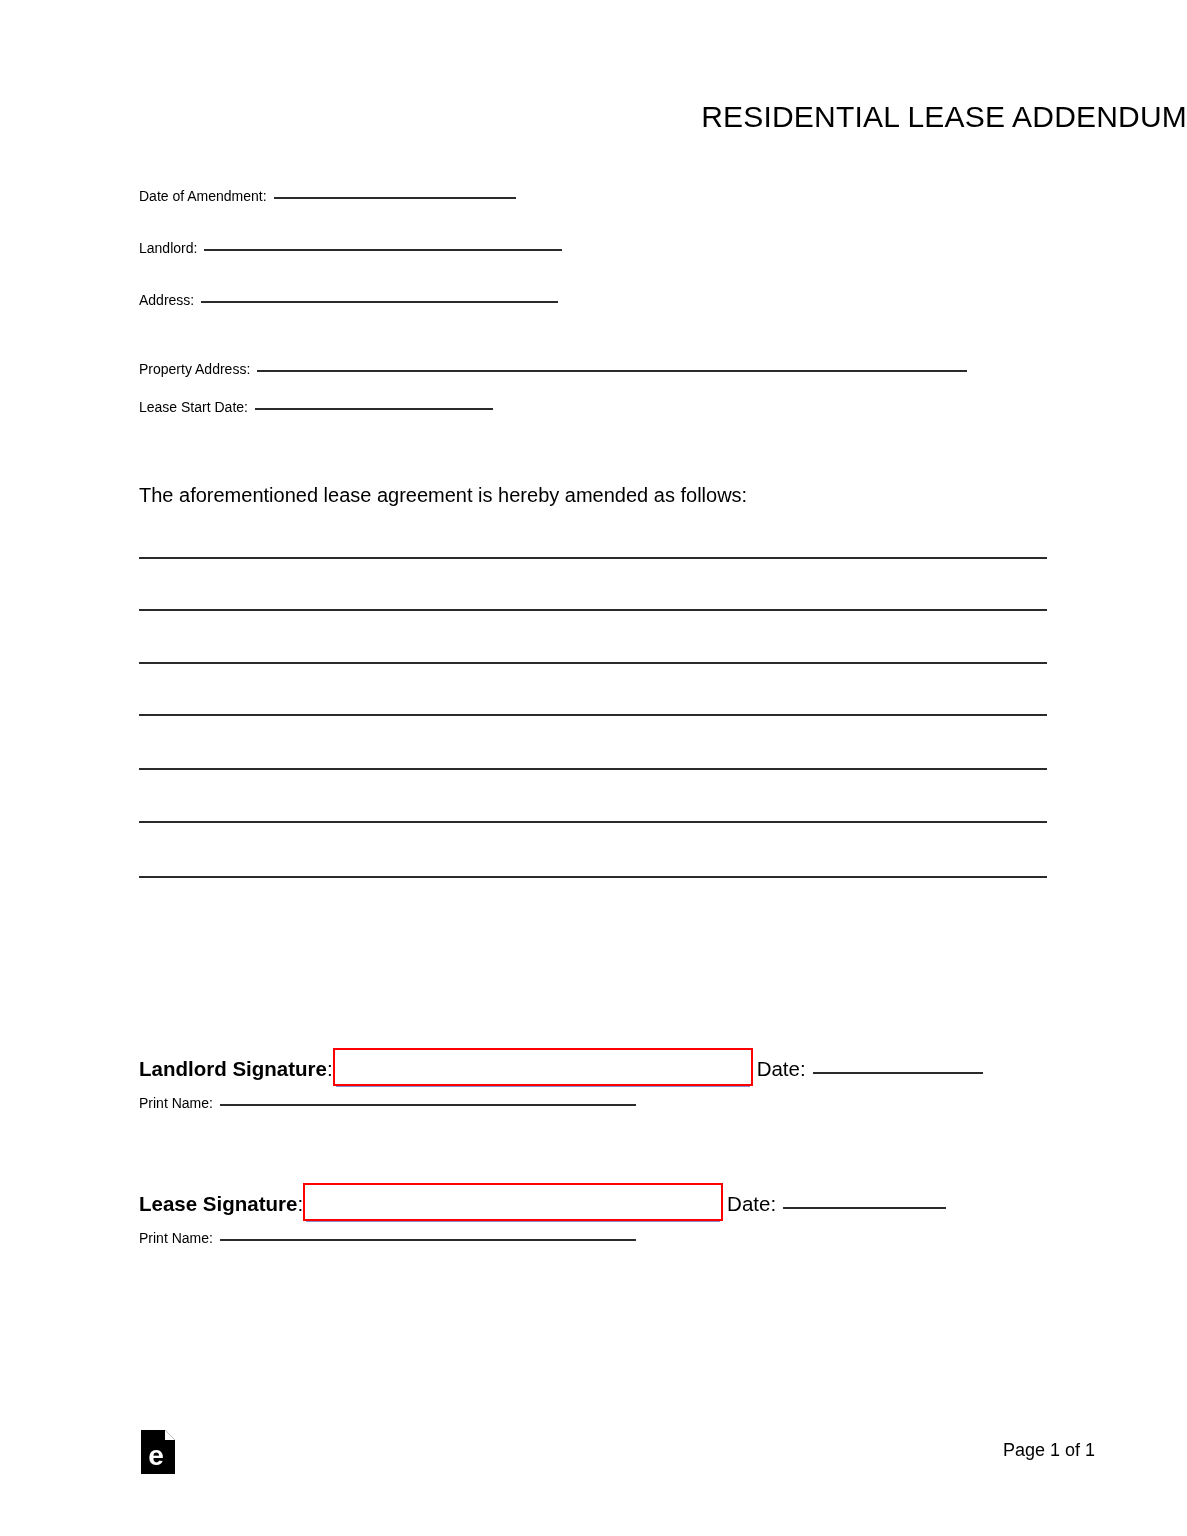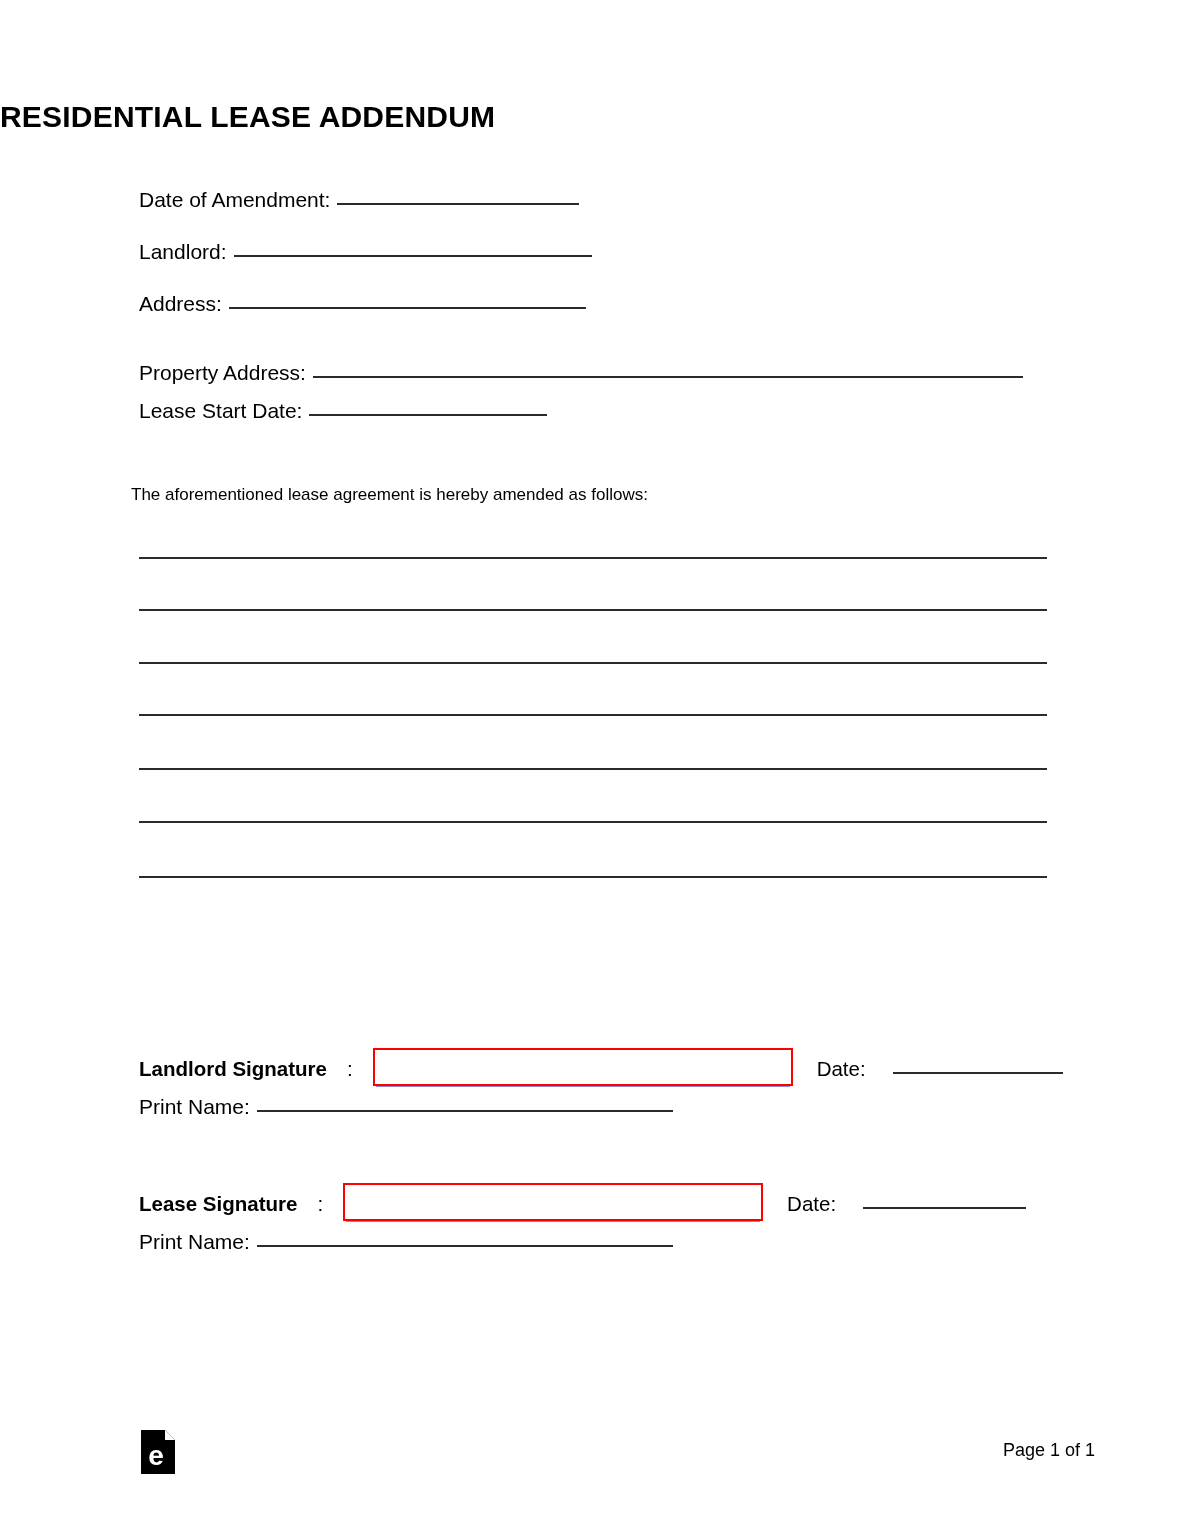--- a/index.html
+++ b/index.html
@@ -16,67 +16,66 @@
     width: 1187px;
     height: 1536px;
     background: #ffffff;
     overflow: hidden;
   }
   .doc-title {
     position: absolute;
     left: 0;
     right: 0;
     top: 100px;
-    text-align: left;
+    text-align: right;
     font-size: 30px;
-    font-weight: bold;
+    font-weight: normal;
     letter-spacing: 0.2px;
   }
   
   .field-row {
     position: absolute;
     left: 139px;
-    font-size: 21px;
+    font-size: 14px;
     white-space: nowrap;
     display: flex;
     align-items: baseline;
   }
   .field-label { display: inline-block; }
   .fill-line {
     display: inline-block;
     border-bottom: 2px solid #2b2b2b;
     height: 0;
     margin-left: 7px;
     position: relative;
     top: -2px;
   }
   
   .body-text {
     position: absolute;
-    left: 131px;
-    font-size: 17px;
+    left: 139px;
+    font-size: 20px;
     line-height: 28px;
   }
   
   .rule {
     position: absolute;
     left: 139px;
     width: 908px;
     border-top: 2px solid #2b2b2b;
     height: 0;
   }
   
   .sig-row {
     position: absolute;
     left: 139px;
     font-size: 20.5px;
     white-space: nowrap;
     display: flex;
     align-items: baseline;
-    gap: 20px;
   }
   .sig-label { font-weight: bold; }
   .sig-colon { font-weight: normal; }
   .sig-box {
     display: inline-block;
     border: 2px solid #ff0000;
     height: 38px;
     background: #ffffff;
     position: relative;
     top: 10px;

